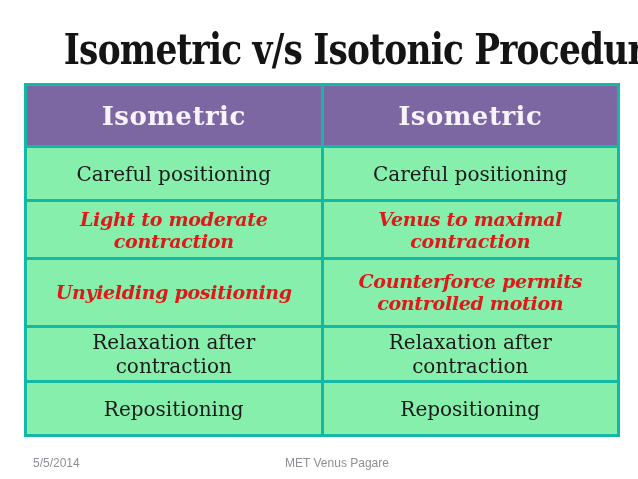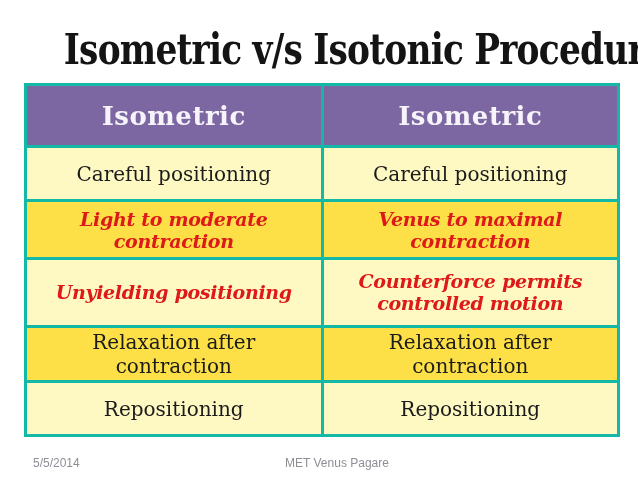--- a/index.html
+++ b/index.html
@@ -42,22 +42,22 @@
     padding: 2px 6px;
   }
   table.cmp th {
     background: #7c67a2;
     color: #f6f3fa;
     font-size: 26px;
     font-weight: bold;
     height: 62px;
     letter-spacing: 0.5px;
   }
-  tr.row-dark td { background: #fef9c3; margin-top: 40px; }
-  tr.row-light td { background: #fde047; }
+  tr.row-dark td { background: #86efac; margin-top: 40px; }
+  tr.row-light td { background: #86efac; }
   td.plain {
     color: #1b1b1b;
     font-size: 20px;
     font-weight: normal;
     height: 54px;
   }
   td.emph {
     color: #dd1919;
     font-size: 19px;
     font-weight: bold;

